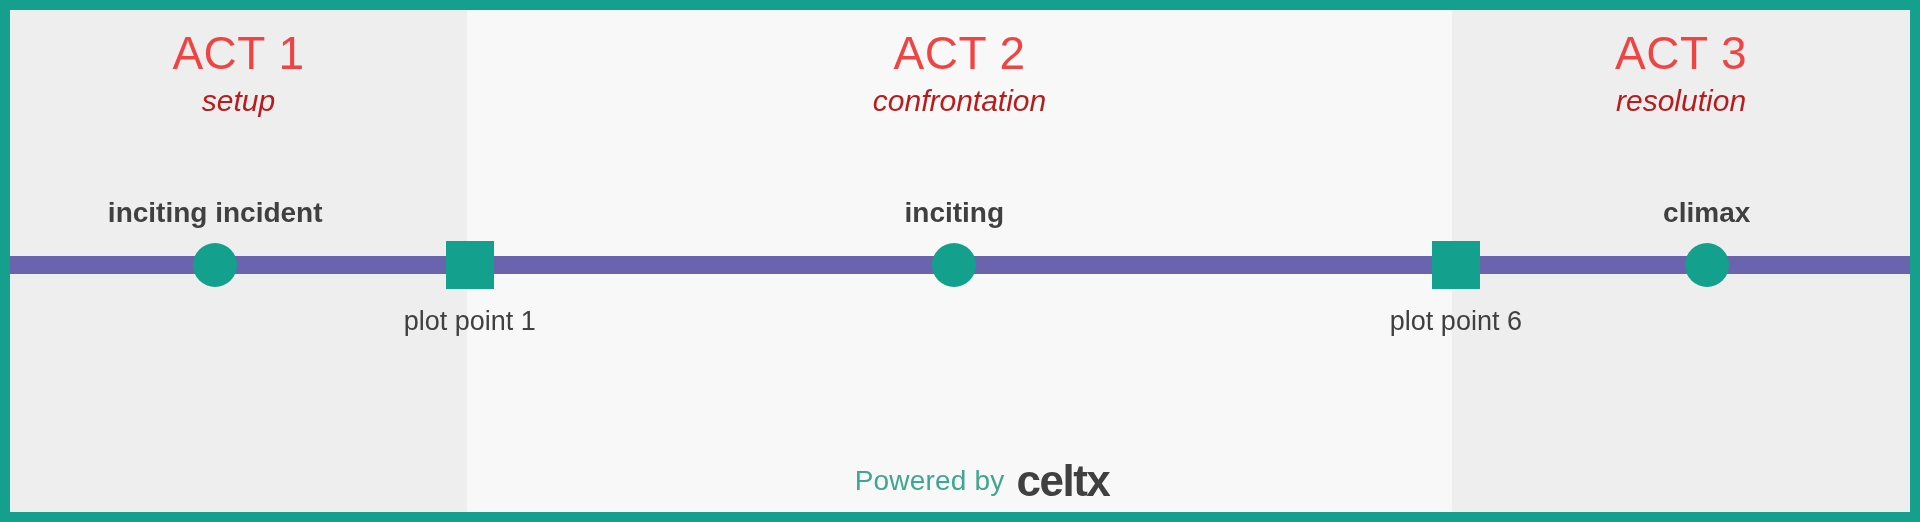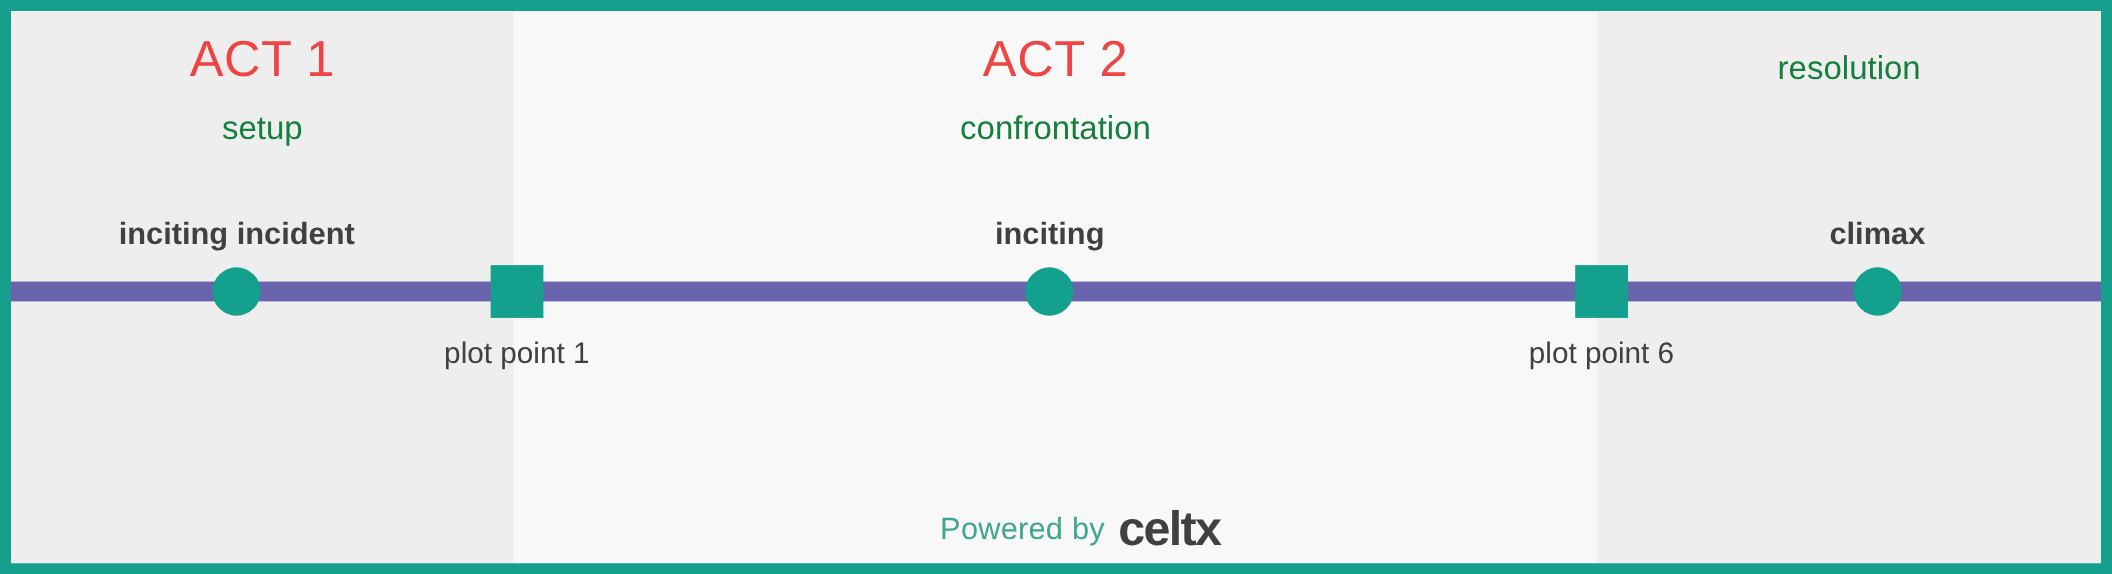--- a/index.html
+++ b/index.html
@@ -55,24 +55,24 @@
     font-size: 46px;
     line-height: 54px;
     color: #ef4444;
     font-weight: 400;
     letter-spacing: 0.5px;
     white-space: nowrap;
   }
   .act-sub {
     font-size: 30px;
     line-height: 42px;
-    color: #15803d;
+    color: #b91c1c;
+    font-style: italic;
     font-weight: 400;
     white-space: nowrap;
-    margin-top: 16px;
   }
 
   
   .timeline-bar {
     position: absolute;
     left: 0;
     right: 0;
     top: 246px;
     height: 18px;
     background: #6a63ad;
@@ -168,20 +168,21 @@
     <div class="act-heads">
         <div class="act-head" style="left: 0%; width: 24.05%;">
           <div class="act-title">ACT 1</div>
           <div class="act-sub">setup</div>
         </div>
         <div class="act-head" style="left: 24.05%; width: 51.85%;">
           <div class="act-title">ACT 2</div>
           <div class="act-sub">confrontation</div>
         </div>
         <div class="act-head" style="left: 75.9%; width: 24.1%;">
+          <div class="act-title">ACT 3</div>
           <div class="act-sub">resolution</div>
         </div>
       </div>
 
     <div class="timeline-bar"></div>
 
     <div class="markers">
         <div class="marker" style="left: 10.8%;">
           <div class="marker-dot"></div>
           <div class="marker-label above">inciting incident</div>

